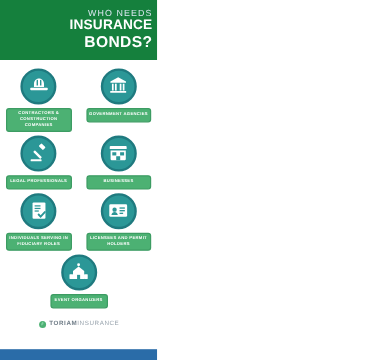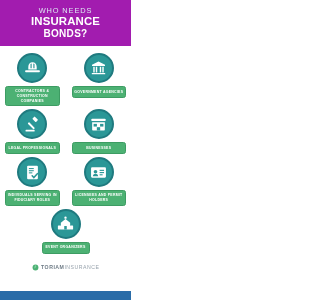--- a/index.html
+++ b/index.html
@@ -6,41 +6,41 @@
   html,body { width:131px; height:300px; }
   body {
     font-family:"Liberation Sans", sans-serif;
     background:#ffffff;
     overflow:hidden;
     position:relative;
   }
 
   
   .header {
-    background:#a21caf;
+    background:#15803d;
     padding:6px 4px 7px;
-    text-align:center;
+    text-align:right;
   }
   .header .line1 {
     color:#dbe7f2;
     font-size:7.4px;
     letter-spacing:0.9px;
     font-weight:400;
     line-height:1.25;
   }
   .header .line2 {
     color:#ffffff;
     font-size:11.4px;
     font-weight:bold;
     letter-spacing:0.15px;
     line-height:1.12;
   }
   .header .line3 {
     color:#ffffff;
-    font-size:10px;
+    font-size:13px;
     font-weight:bold;
     letter-spacing:0.3px;
     line-height:1.12;
   }
 
   
   .content {
     padding:7px 5px 0;
   }
   .row {

